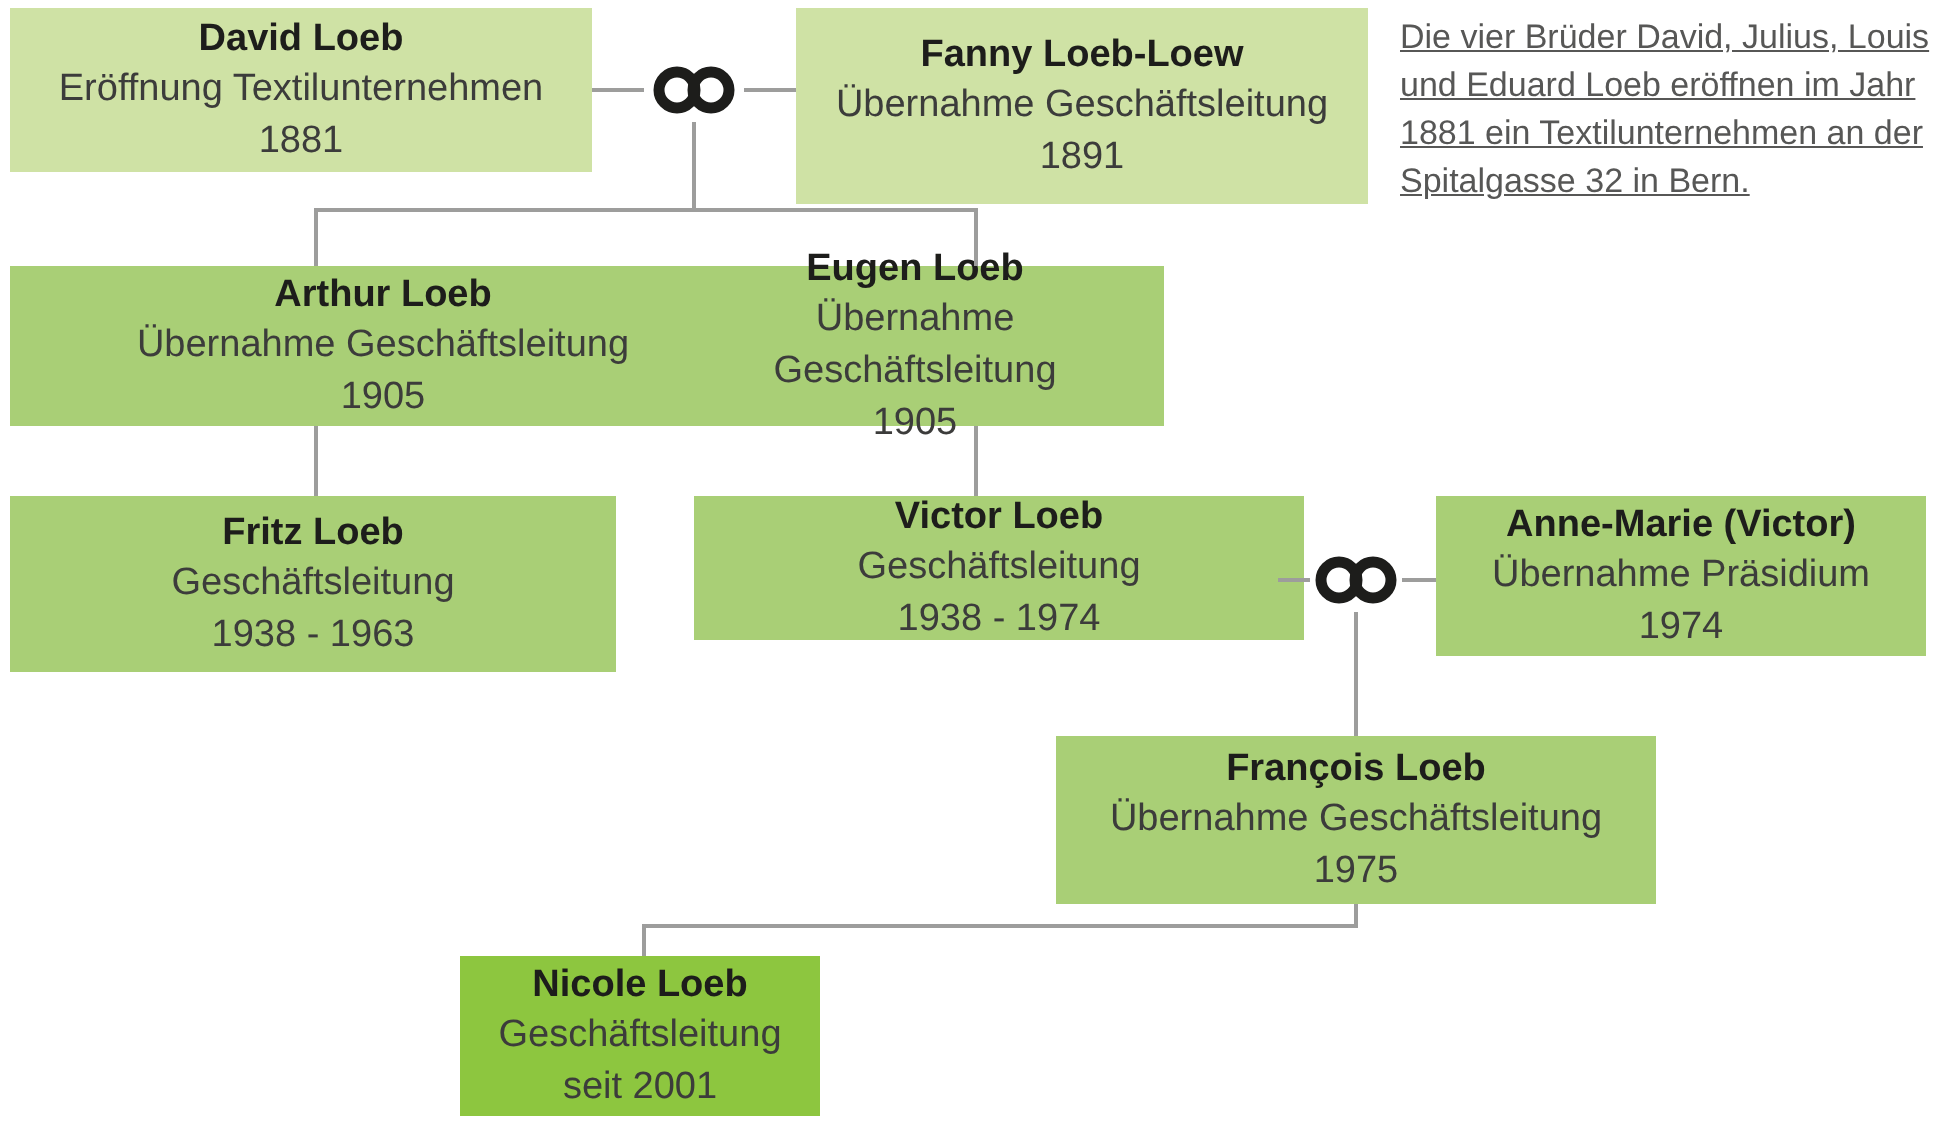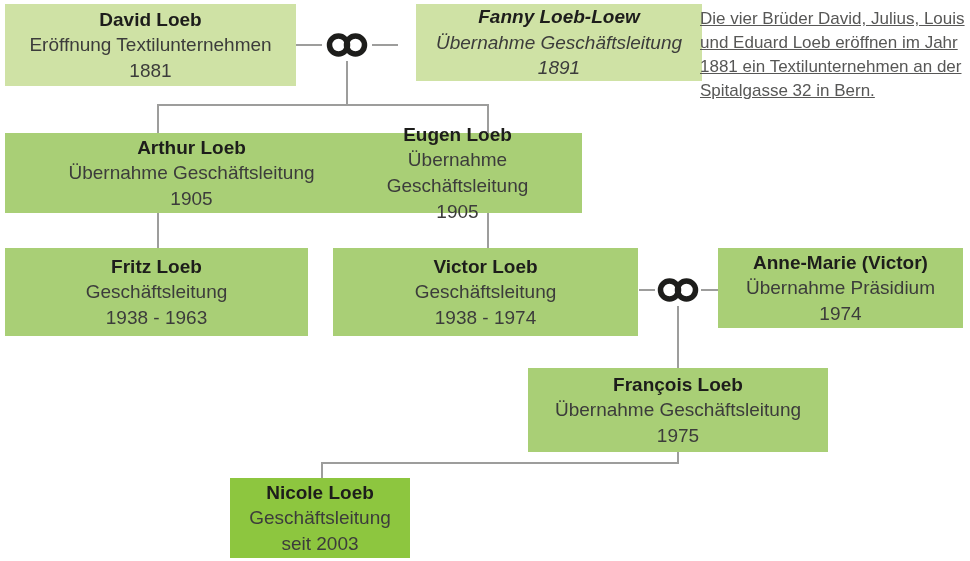--- a/index.html
+++ b/index.html
@@ -75,21 +75,21 @@
 <body>
 
 <div class="canvas">
 
   <div class="node light" style="left:5px; top:4px; width:291px; height:82px;">
     <div class="node-name">David Loeb</div>
     <div class="node-line">Eröffnung Textilunternehmen</div>
     <div class="node-line">1881</div>
   </div>
 
-  <div class="node light" style="left:416px; top:4px; width:286px; height:77px;font-style:italic;">
+  <div class="node light" style="left:398px; top:4px; width:286px; height:98px;">
     <div class="node-name">Fanny Loeb-Loew</div>
     <div class="node-line">Übernahme Geschäftsleitung</div>
     <div class="node-line">1891</div>
   </div>
 
   <div class="note">Die vier Brüder David, Julius, Louis und Eduard Loeb eröffnen im Jahr 1881 ein Textilunternehmen an der Spitalgasse 32 in Bern.</div>
 
   <div class="infinity" style="left:325px; top:31px;" role="img" aria-label="∞">
     <svg width="44" height="28" viewBox="0 0 44 28" aria-hidden="true">
       <circle cx="13.5" cy="14" r="9" fill="none" stroke="#1d1d1b" stroke-width="5.5"></circle>
@@ -108,21 +108,21 @@
     <div class="node-line">Übernahme Geschäftsleitung</div>
     <div class="node-line">1905</div>
   </div>
 
   <div class="node medium" style="left:5px; top:248px; width:303px; height:88px;">
     <div class="node-name">Fritz Loeb</div>
     <div class="node-line">Geschäftsleitung</div>
     <div class="node-line">1938 - 1963</div>
   </div>
 
-  <div class="node medium" style="left:333px; top:248px; width:305px; height:88px;">
+  <div class="node medium" style="left:347px; top:248px; width:305px; height:72px;">
     <div class="node-name">Victor Loeb</div>
     <div class="node-line">Geschäftsleitung</div>
     <div class="node-line">1938 - 1974</div>
   </div>
 
   <div class="node medium" style="left:718px; top:248px; width:245px; height:80px;">
     <div class="node-name">Anne-Marie (Victor)</div>
     <div class="node-line">Übernahme Präsidium</div>
     <div class="node-line">1974</div>
   </div>
@@ -136,21 +136,21 @@
 
   <div class="node medium" style="left:528px; top:368px; width:300px; height:84px;">
     <div class="node-name">François Loeb</div>
     <div class="node-line">Übernahme Geschäftsleitung</div>
     <div class="node-line">1975</div>
   </div>
 
   <div class="node bright" style="left:230px; top:478px; width:180px; height:80px;">
     <div class="node-name">Nicole Loeb</div>
     <div class="node-line">Geschäftsleitung</div>
-    <div class="node-line">seit 2003</div>
+    <div class="node-line">seit 2001</div>
   </div>
 
   <div class="line" style="left:296px; top:44px; width:26px; height:2px;"></div>
   <div class="line" style="left:372px; top:44px; width:26px; height:2px;"></div>
   <div class="line" style="left:346px; top:61px; width:2px; height:44px;"></div>
   <div class="line" style="left:157px; top:104px; width:332px; height:2px;"></div>
   <div class="line" style="left:157px; top:104px; width:2px; height:29px;"></div>
   <div class="line" style="left:487px; top:104px; width:2px; height:29px;"></div>
   <div class="line" style="left:157px; top:213px; width:2px; height:35px;"></div>
   <div class="line" style="left:487px; top:213px; width:2px; height:35px;"></div>

